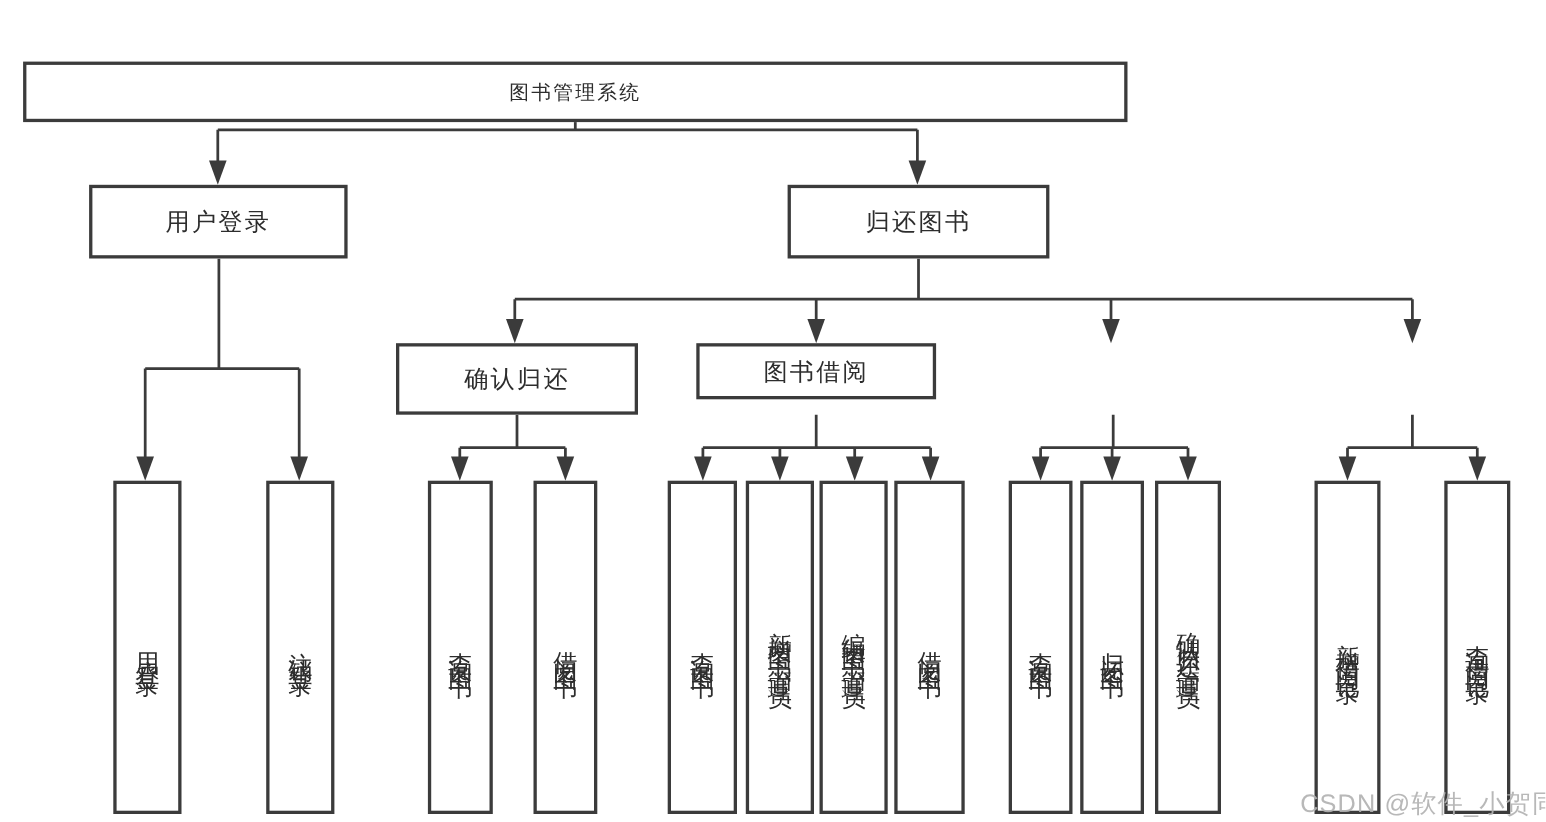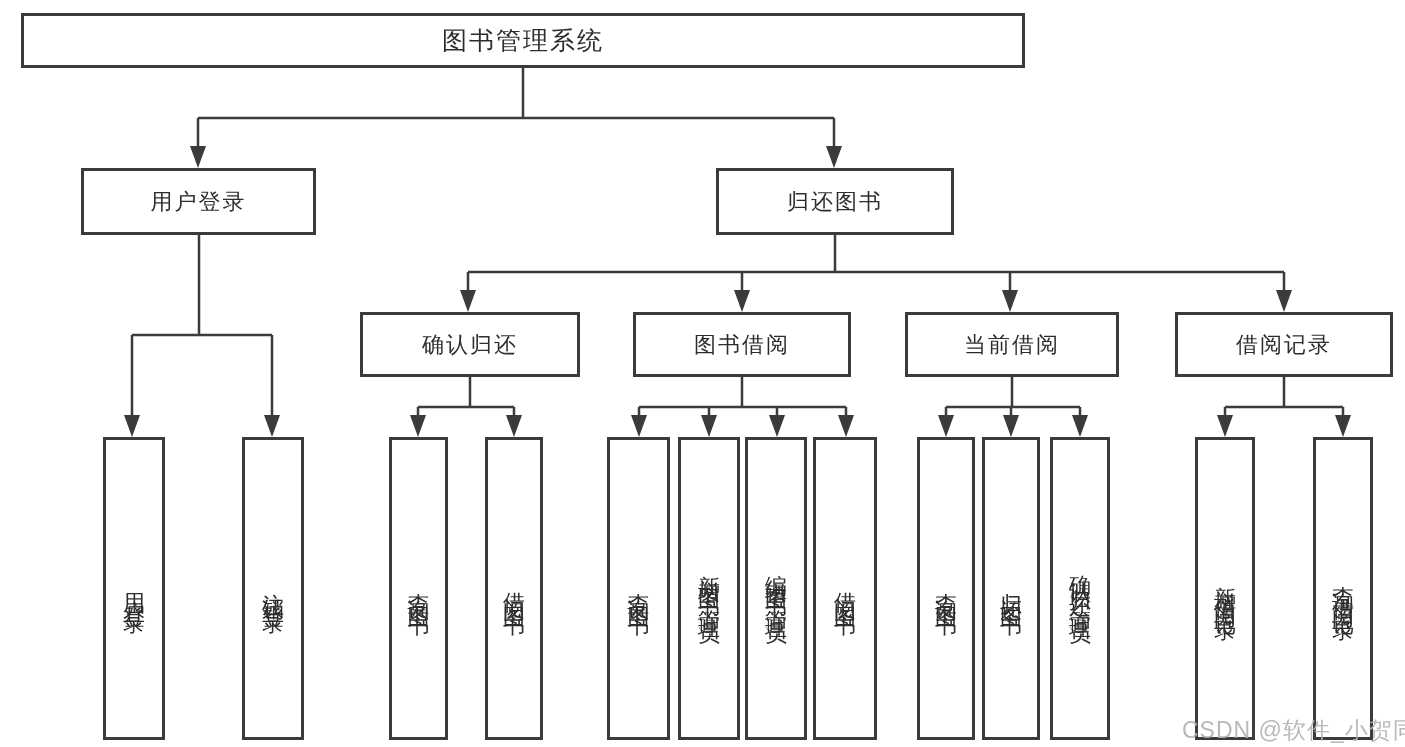--- a/index.html
+++ b/index.html
@@ -19,21 +19,21 @@
     box-sizing:border-box;
     background:#ffffff;
     border:3px solid #3b3b3b;
     display:flex;align-items:center;justify-content:center;
     color:#2d2d2d;
     font-size:22px;
     letter-spacing:2px;
     text-align:center;
     white-space:nowrap;
   }
-  .node.root{font-size:25px;}
+  .node.root{font-size:18px;margin-top:43px;}
   .vtext{
     writing-mode:vertical-rl;
     text-orientation:mixed;
     font-size:22px;
     letter-spacing:7px;
     line-height:1;
     white-space:nowrap;
   }
   .watermark{
     position:absolute;
@@ -89,23 +89,21 @@
       <polygon points="1335,415 1351,415 1343,437"></polygon>
     </g>
   </svg>
 
   <div class="node root" style="left:21px;top:13px;width:1004px;height:55px">图书管理系统</div>
 
   <div class="node" style="left:81px;top:168px;width:235px;height:67px">用户登录</div>
   <div class="node" style="left:716px;top:168px;width:238px;height:67px">归还图书</div>
 
   <div class="node" style="left:360px;top:312px;width:220px;height:65px">确认归还</div>
-  <div class="node" style="left:633px;top:312px;width:218px;height:65px">图书借阅</div>
-  <div class="node" style="left:905px;top:312px;width:214px;height:65px">当前借阅</div>
-  <div class="node" style="left:1175px;top:312px;width:218px;height:65px">借阅记录</div>
+  <div class="node" style="left:633px;top:312px;width:218px;height:51px">图书借阅</div>
 
   <div class="node" style="left:103px;top:437px;width:62px;height:303px">
     <span class="vtext">用户登录</span>
   </div>
   <div class="node" style="left:242px;top:437px;width:62px;height:303px">
     <span class="vtext">注销登录</span>
   </div>
 
   <div class="node" style="left:389px;top:437px;width:59px;height:303px">
     <span class="vtext">查询图书</span>

